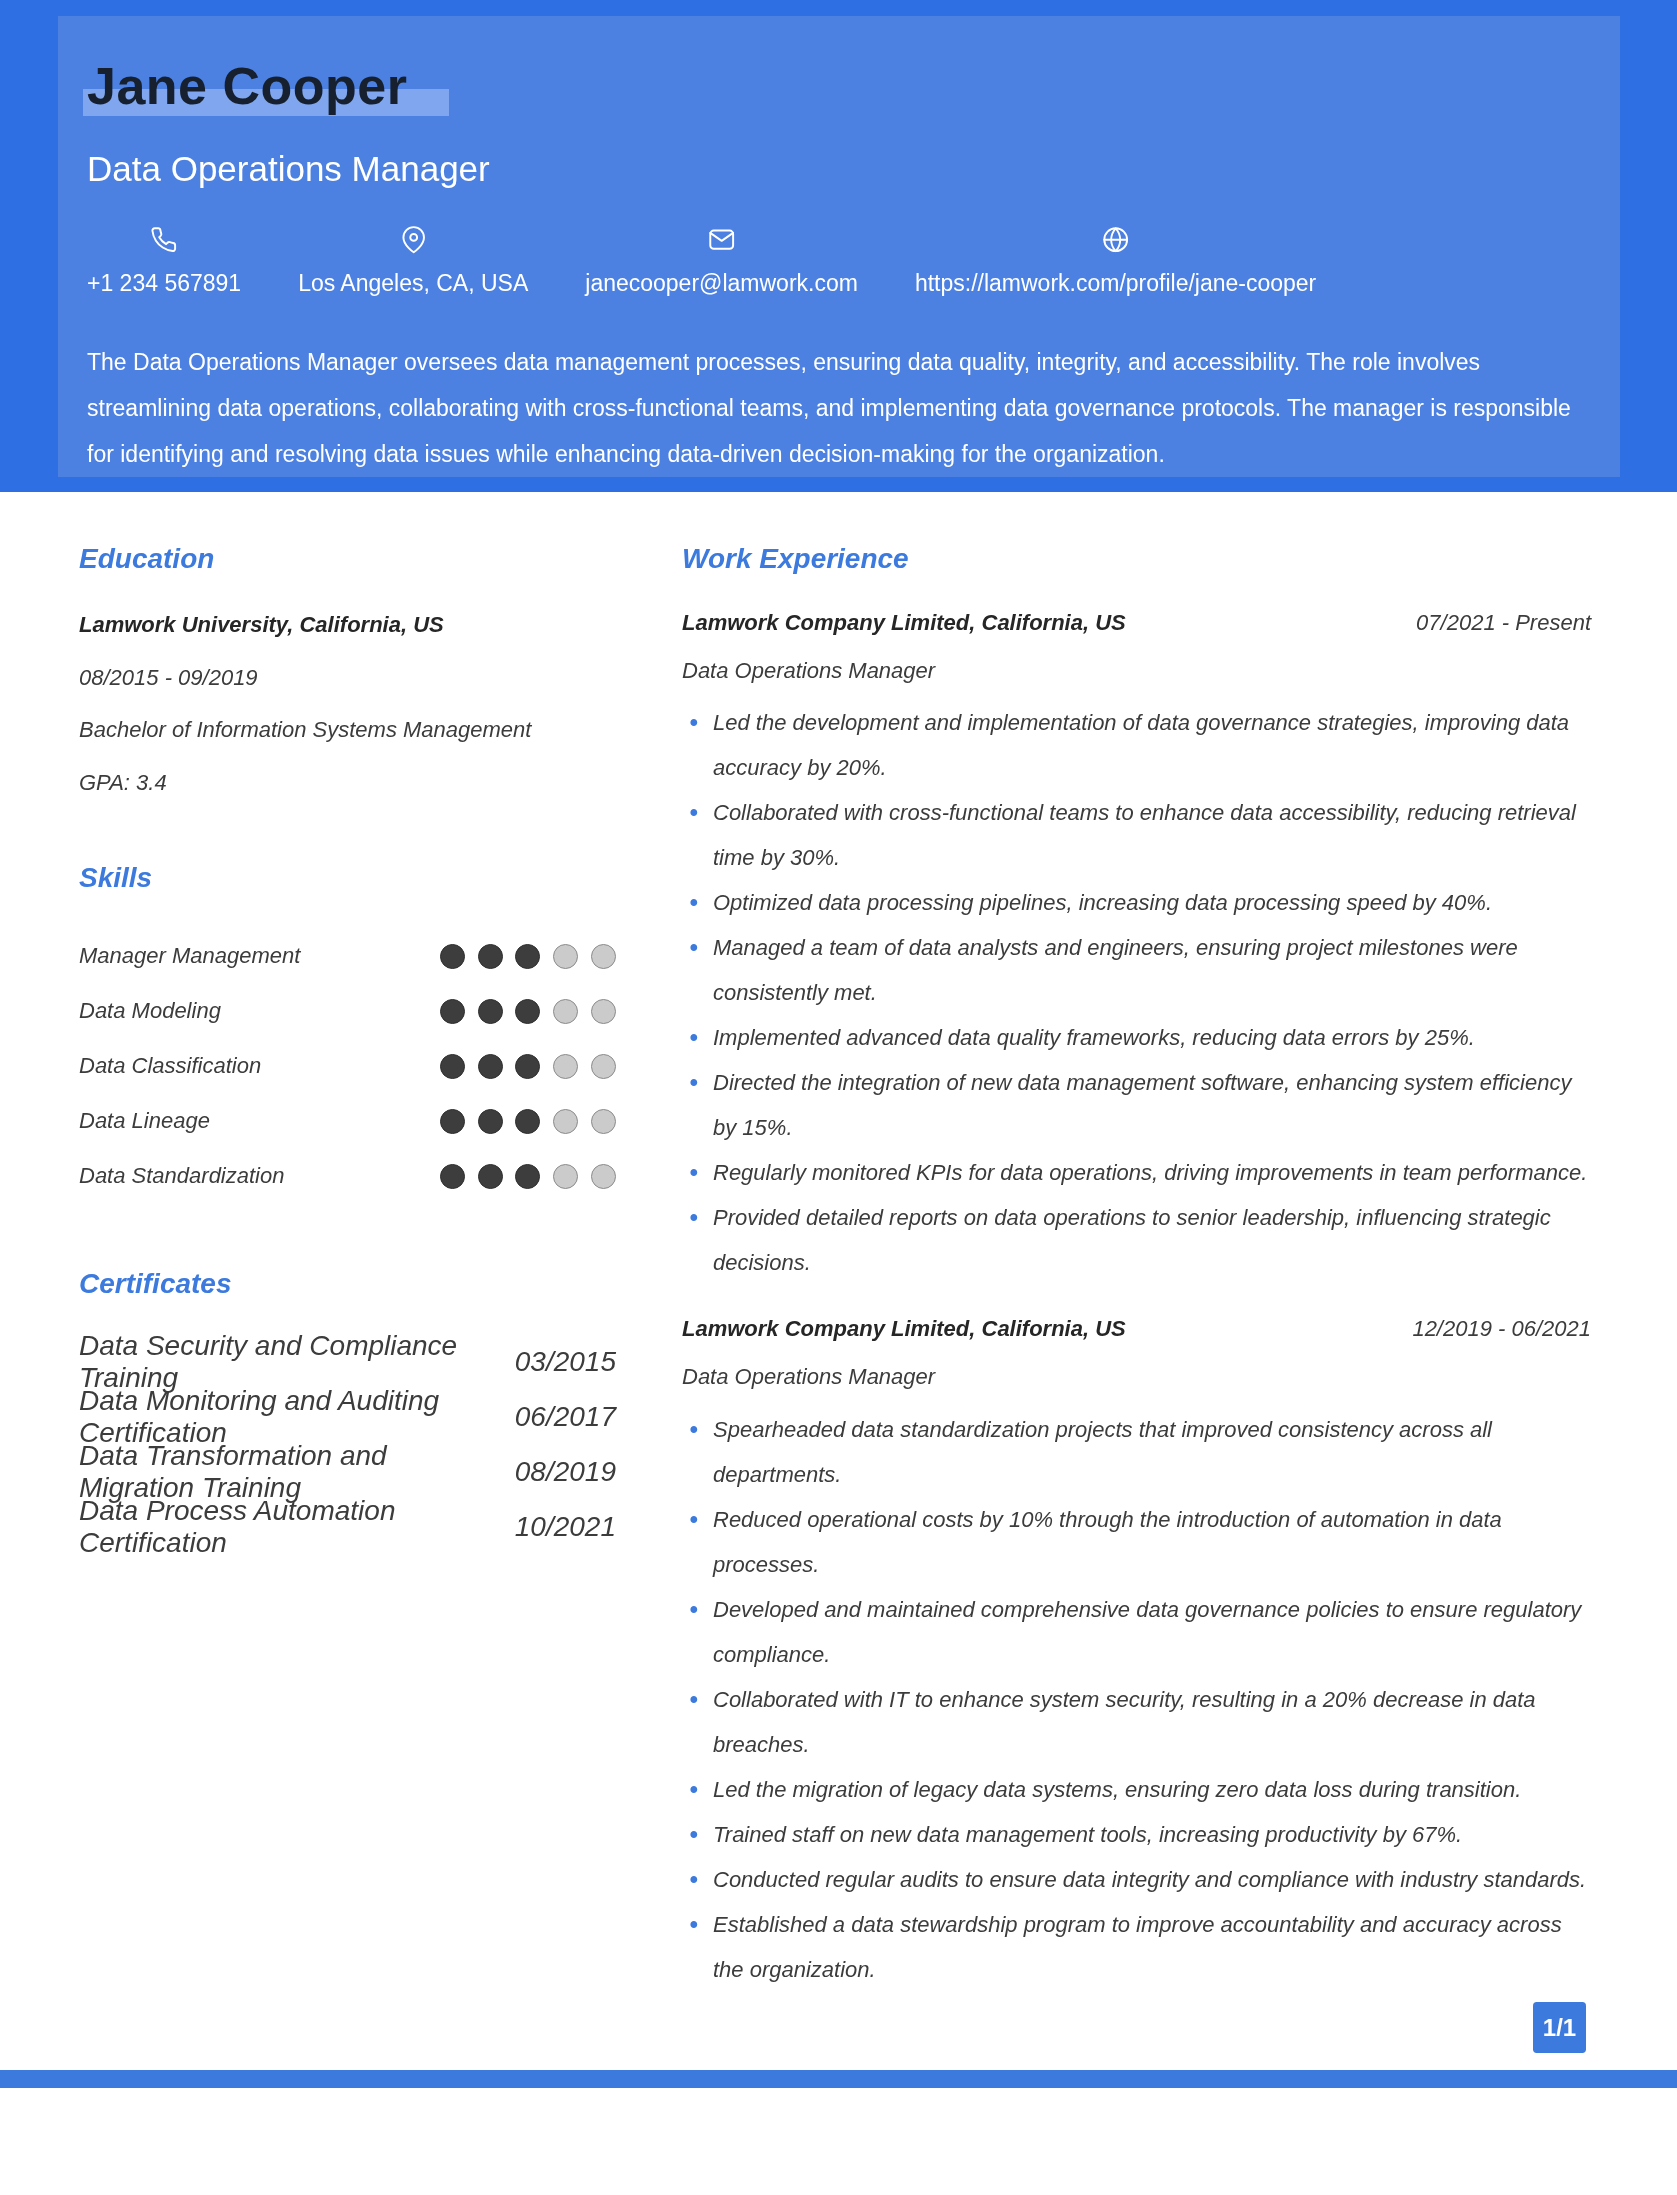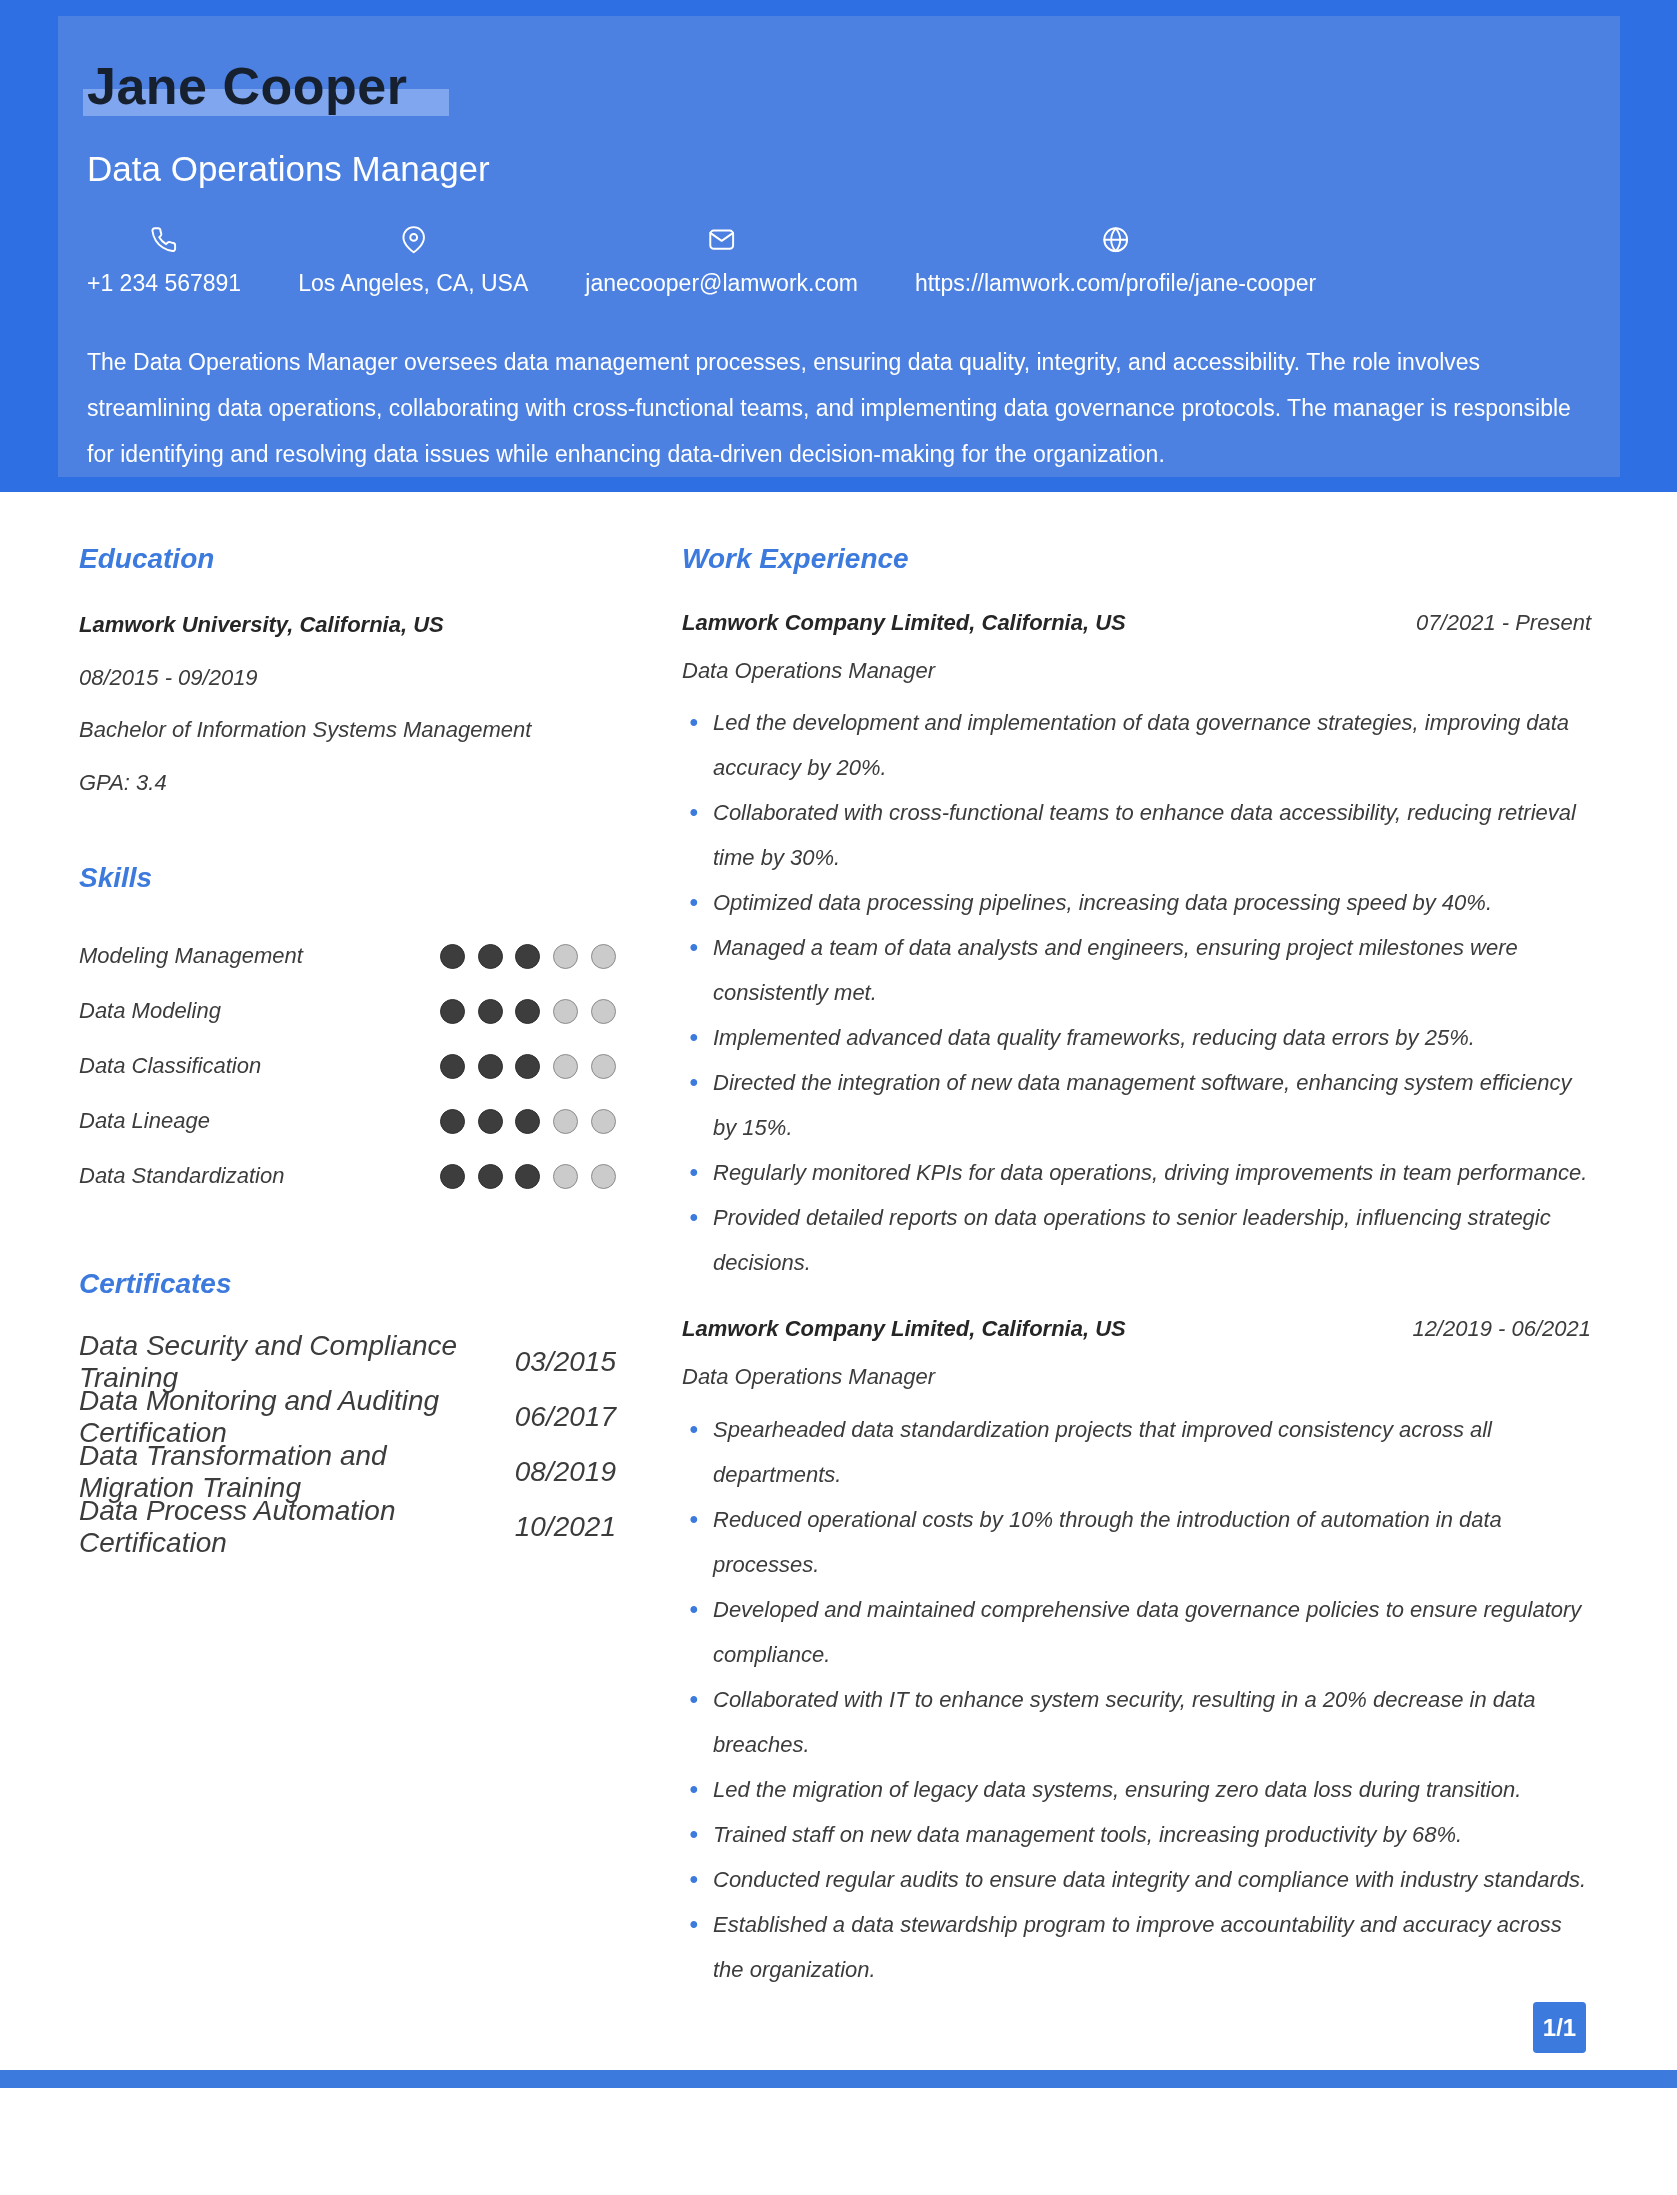--- a/index.html
+++ b/index.html
@@ -250,21 +250,21 @@
         <p class="edu-line bold">Lamwork University, California, US</p>
         <p class="edu-line">08/2015 - 09/2019</p>
         <p class="edu-line">Bachelor of Information Systems Management</p>
         <p class="edu-line">GPA: 3.4</p>
       </section>
 
       <section class="section">
         <h2 class="section-heading">Skills</h2>
         <div>
             <div class="skill-row">
-    <span class="skill-label">Modeling Management</span>
+    <span class="skill-label">Manager Management</span>
     <span class="skill-dots">
                 <span class="dot filled"></span>
                 <span class="dot filled"></span>
                 <span class="dot filled"></span>
                 <span class="dot"></span>
                 <span class="dot"></span>
               </span>
   </div>
             <div class="skill-row">
     <span class="skill-label">Data Modeling</span>
@@ -359,21 +359,21 @@
       <span class="company">Lamwork Company Limited, California, US</span>
       <span class="job-dates">12/2019 - 06/2021</span>
     </div>
     <div class="job-role">Data Operations Manager</div>
     <ul class="bullets">
                 <li>Spearheaded data standardization projects that improved consistency across all departments.</li>
                 <li>Reduced operational costs by 10% through the introduction of automation in data processes.</li>
                 <li>Developed and maintained comprehensive data governance policies to ensure regulatory compliance.</li>
                 <li>Collaborated with IT to enhance system security, resulting in a 20% decrease in data breaches.</li>
                 <li>Led the migration of legacy data systems, ensuring zero data loss during transition.</li>
-                <li>Trained staff on new data management tools, increasing productivity by 68%.</li>
+                <li>Trained staff on new data management tools, increasing productivity by 67%.</li>
                 <li>Conducted regular audits to ensure data integrity and compliance with industry standards.</li>
                 <li>Established a data stewardship program to improve accountability and accuracy across the organization.</li>
               </ul>
   </div>
           </div>
       </section>
     </div>
 
   </main>
 

